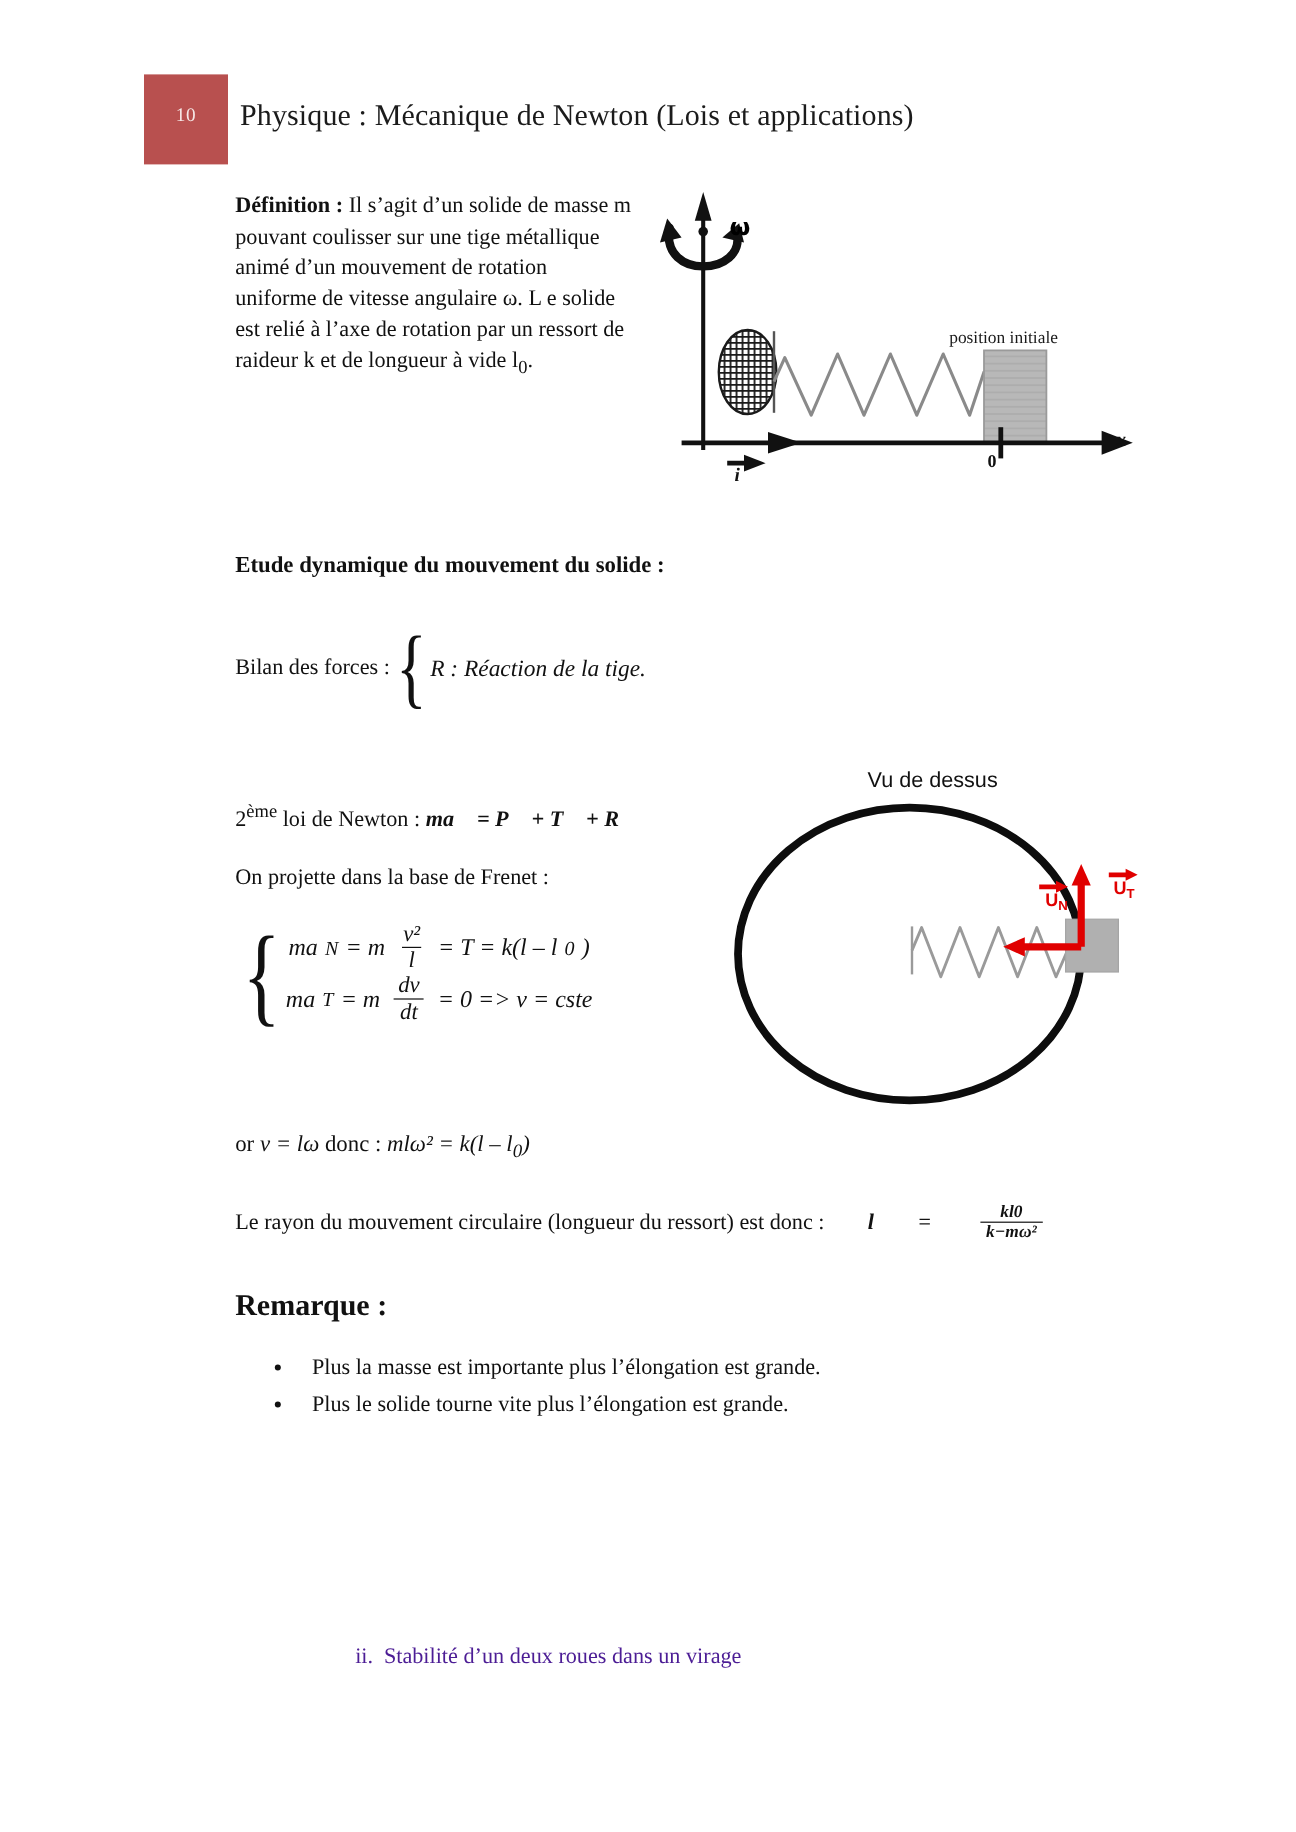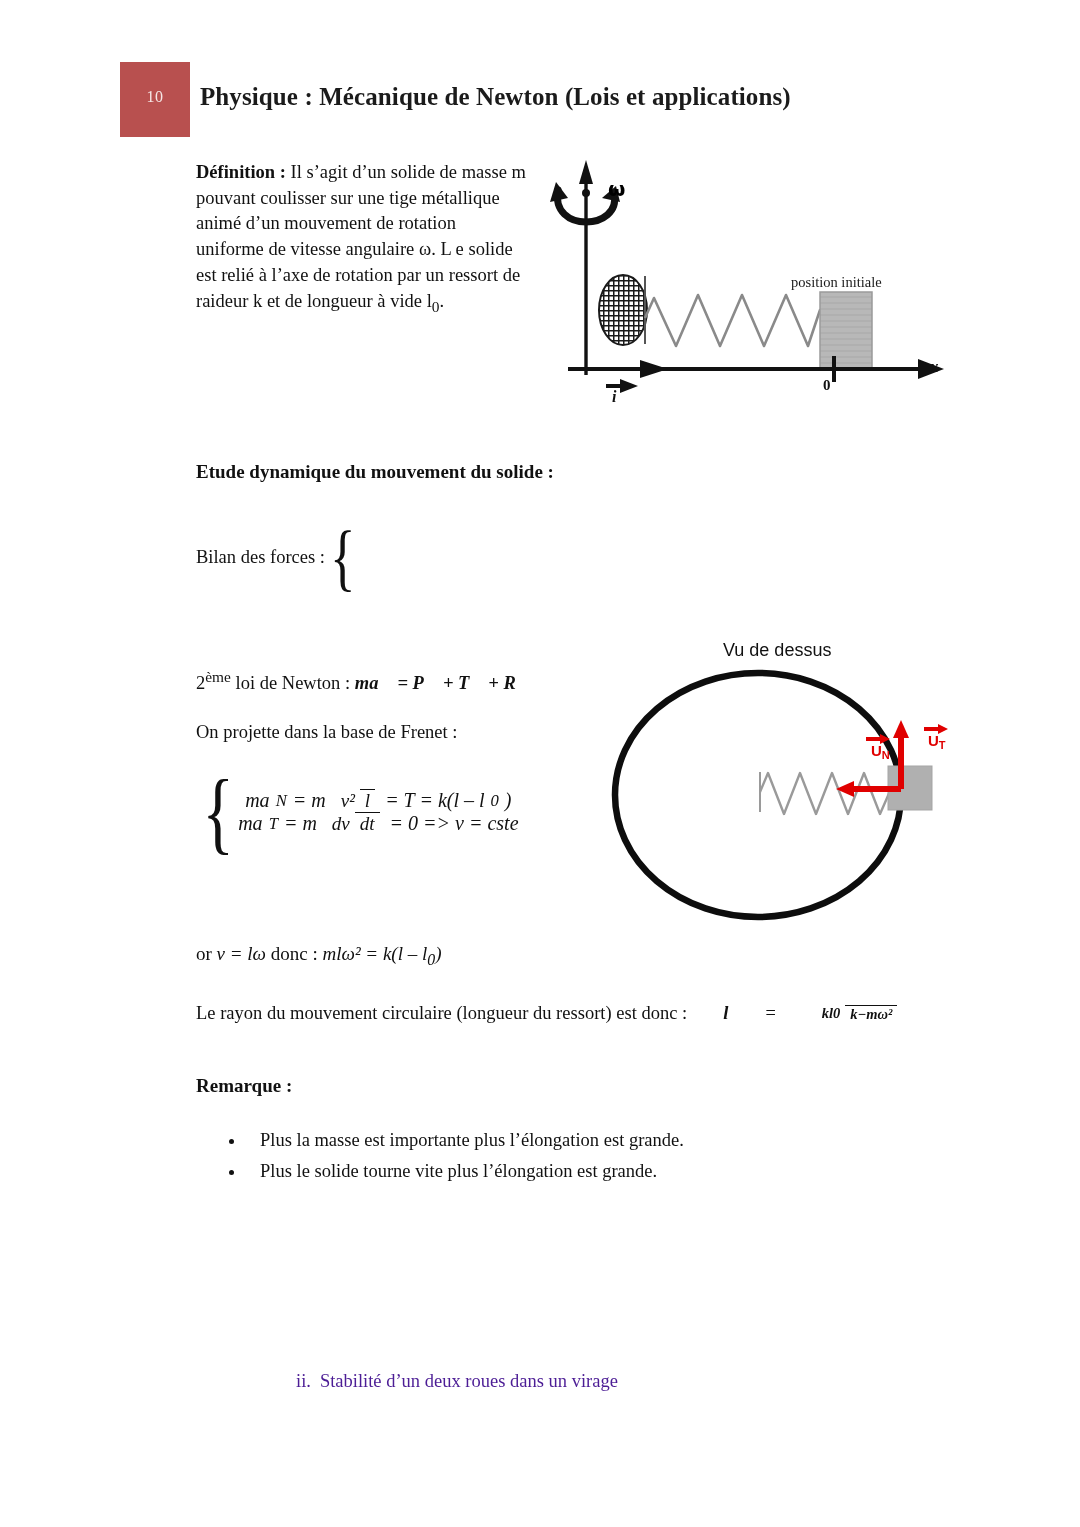--- a/index.html
+++ b/index.html
@@ -43,21 +43,20 @@
     letter-spacing: 0.5px;
   }
   .header-title {
     position: absolute;
     left: 200px;
     top: 83px;
     font-size: 25px;
     color: #1b1b1b;
     white-space: nowrap;
     letter-spacing: 0.1px;
-    font-weight: bold;
   }
   .bold { font-weight: bold; }
   .math {
     font-family: "Liberation Serif", "DejaVu Serif", serif;
     font-style: italic;
   }
   .upr { font-style: normal; }
 
   
   .definition-block {
@@ -194,21 +193,21 @@
     align-items: center;
   }
   .eqrow {
     display: flex;
     align-items: center;
     white-space: nowrap;
     gap: 6px;
   }
   .frac {
     display: inline-flex;
-    flex-direction: row;
+    flex-direction: column;
     align-items: center;
     vertical-align: middle;
     margin: 0 4px;
     font-size: 19px;
   }
   .frac .num { padding: 0 5px; line-height: 1.05; }
   .frac .den { padding: 0 5px; line-height: 1.15; border-top: 1.4px solid #111; }
 
   .or-line {
     position: absolute;
@@ -226,21 +225,21 @@
     align-items: center;
     white-space: nowrap;
     gap: 36px;
   }
   .rayon-line .frac { font-size: 14.5px; font-weight: bold; }
 
   .heading-remarque {
     position: absolute;
     left: 196px;
     top: 1075px;
-    font-size: 19px;
+    font-size: 25px;
     font-weight: bold;
   }
   .bullet-list {
     position: absolute;
     left: 218px;
     top: 1125px;
     margin: 0;
     padding: 0 0 0 28px;
     list-style: disc;
   }
@@ -344,20 +343,21 @@
   <div class="axis-zero-label">0</div>
   <div class="unit-i-label">i</div>
 </div>
 
 <div class="heading-dynamique">Etude dynamique du mouvement du solide :</div>
 
 <div class="bilan-row">
   <span class="bilan-label">Bilan des forces :</span>
   <span class="brace">{</span>
   <span class="brace-lines">
+    <span class="ln">R : Réaction de la tige.</span>
   </span>
 </div>
 
 <div class="newton-line"><span>2</span><sup>ème</sup><span> loi de Newton : </span><b class="math">ma⃗ = P⃗ + T⃗ + R⃗</b></div>
 
 <div class="frenet-line">On projette dans la base de Frenet :</div>
 
 <div class="frenet-system">
   <span class="brace">{</span>
   <span class="frenet-eq">

